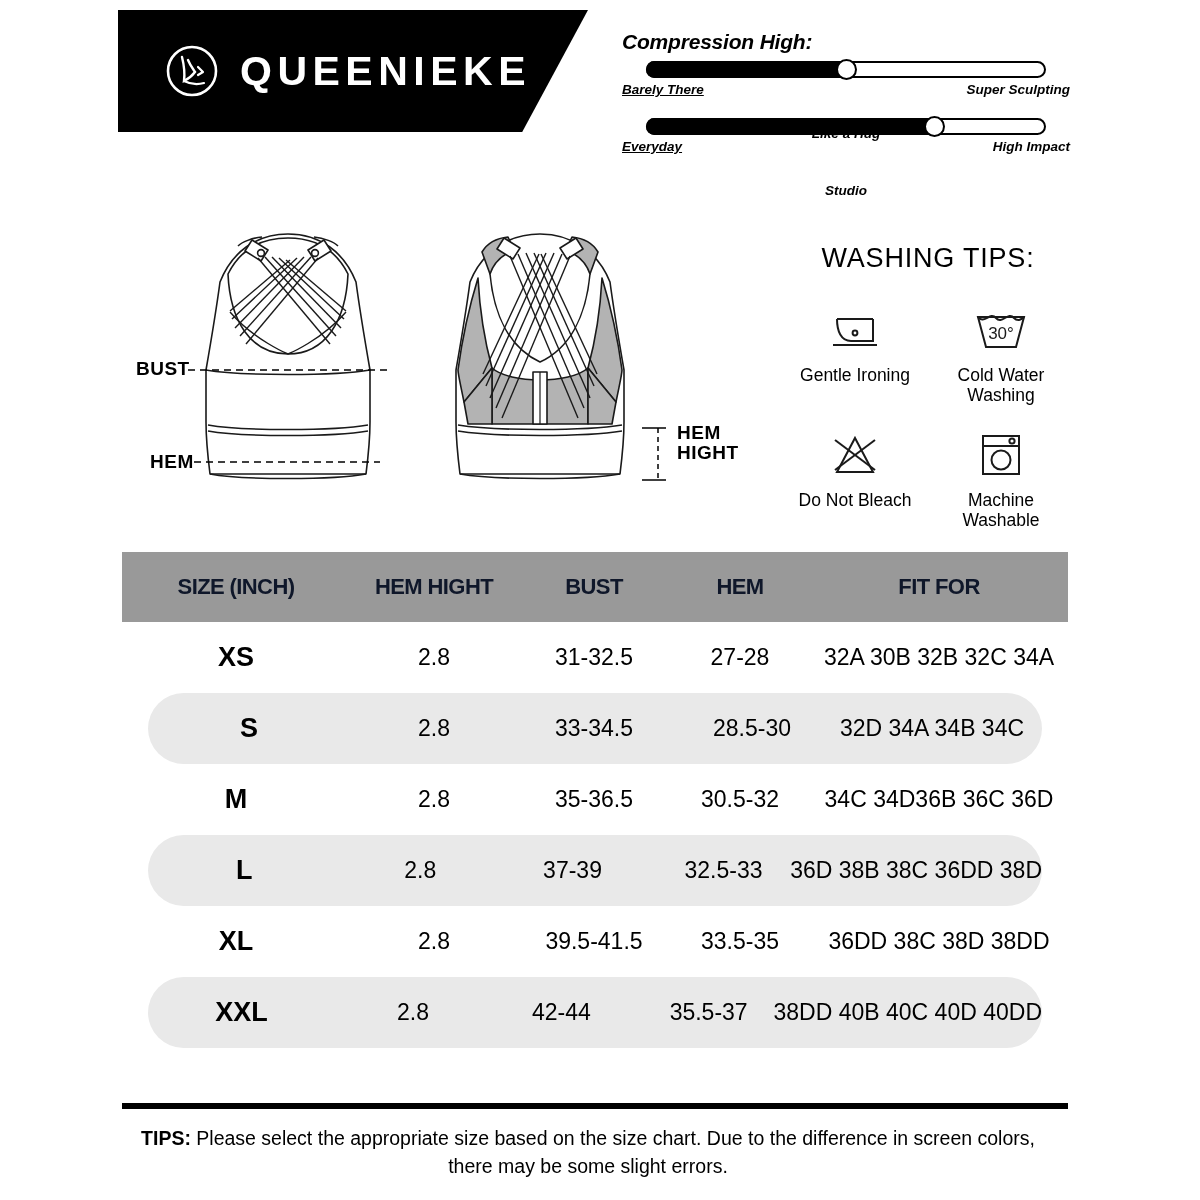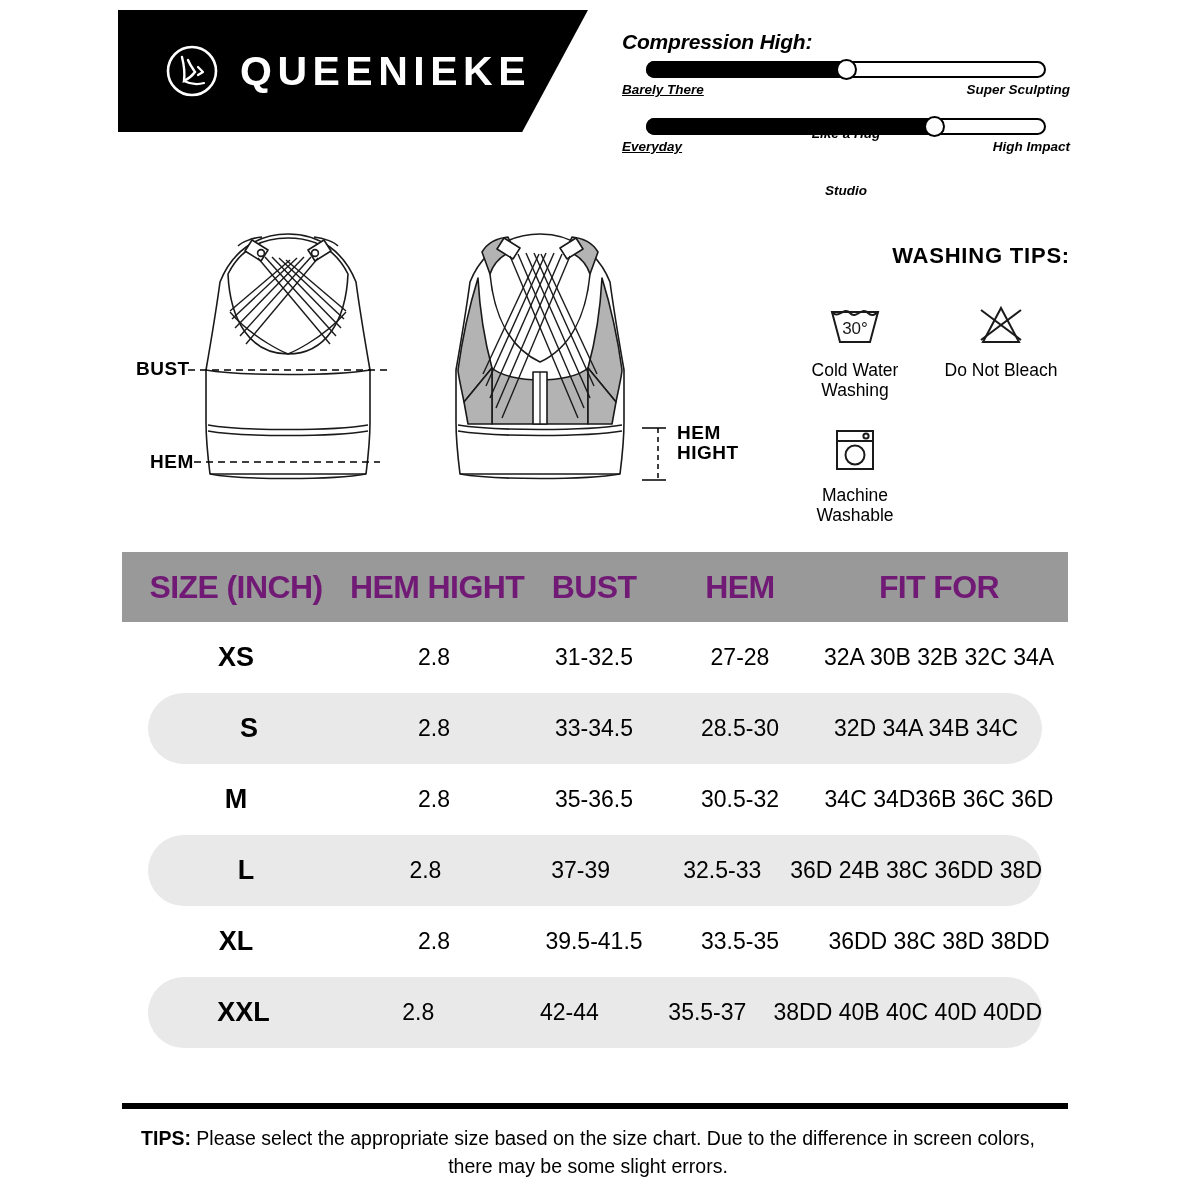--- a/index.html
+++ b/index.html
@@ -137,24 +137,24 @@
   .lbl-hemhight { left: 547px; top: 211px; }
 
   
   .washing {
     position: absolute;
     left: 786px;
     top: 243px;
     width: 284px;
   }
   .washing-title {
-    font-size: 22px;
-    font-weight: bold;
+    font-size: 27px;
+    font-weight: normal;
     letter-spacing: 0.8px;
-    text-align: right;
+    text-align: center;
     margin-bottom: 28px;
   }
   .wash-grid {
     display: grid;
     grid-template-columns: 1fr 1fr;
     row-gap: 22px;
     column-gap: 8px;
   }
   .wash-item { text-align: center; }
   .wash-icon {
@@ -179,22 +179,22 @@
   .row {
     display: flex;
     align-items: center;
     height: 71px;
   }
   .thead {
     background: #999999;
     height: 70px;
   }
   .thead .cell {
-    color: #701a75;
-    font-size: 32px;
+    color: #0f172a;
+    font-size: 22px;
     font-weight: bold;
     letter-spacing: -0.6px;
   }
   .stripe {
     background: #e9e9e9;
     border-radius: 36px;
     margin: 0 26px;
     width: 894px;
   }
   .cell {
@@ -208,21 +208,21 @@
   .c-bust   { width: 152px; }
   .c-hem    { width: 140px; }
   .c-fit    { flex: 1; }
   .thead .c-size { width: 228px; }
   .thead .c-hemh { width: 168px; }
   .thead .c-bust { width: 152px; }
   .thead .c-hem  { width: 140px; }
   .stripe .c-size { width: 202px; }
   .stripe .c-hemh { width: 168px; }
   .stripe .c-bust { width: 152px; }
-  .stripe .c-hem  { width: 140px; }
+  .stripe .c-hem  { width: 140px; margin-left: 12px; }
 
   
   .footer-rule {
     position: absolute;
     left: 122px;
     top: 1103px;
     width: 946px;
     height: 6px;
     background: #000;
   }
@@ -399,20 +399,33 @@
         <line x1="528" y1="216" x2="528" y2="268" stroke-width="1.5" stroke-dasharray="5 4"></line>
       </g>
     </g>
   </svg>
 </div>
 
 <div class="washing">
   <div class="washing-title">WASHING TIPS:</div>
   <div class="wash-grid">
 
+    <div class="wash-item">
+      <div class="wash-icon">
+        <svg width="60" height="50" viewBox="0 0 60 50">
+          <g fill="none" stroke="#1a1a1a" stroke-width="2">
+            <path d="M12 14 L48 14"></path>
+            <path d="M12 14 C12 26, 16 36, 26 36 L48 36 L48 14"></path>
+            <path d="M8 40 L52 40"></path>
+            <circle cx="30" cy="28" r="2.4"></circle>
+          </g>
+        </svg>
+      </div>
+      <div class="wash-label">Gentle Ironing</div>
+    </div>
 
     <div class="wash-item">
       <div class="wash-icon">
         <svg width="62" height="50" viewBox="0 0 62 50">
           <g fill="none" stroke="#1a1a1a" stroke-width="2">
             <path d="M8 12 L54 12 L46 42 L16 42 Z"></path>
             <path d="M8 12 C14 20, 20 6, 26 13 C32 20, 38 6, 44 13 C48 17, 52 14, 54 12"></path>
           </g>
           <text x="31" y="34" text-anchor="middle" font-family="'Liberation Sans',sans-serif" font-size="17" fill="#1a1a1a">30°</text>
         </svg>
@@ -482,21 +495,21 @@
     <div class="cell c-bust">35-36.5</div>
     <div class="cell c-hem">30.5-32</div>
     <div class="cell c-fit">34C 34D36B 36C 36D</div>
   </div>
 
   <div class="row stripe">
     <div class="cell c-size">L</div>
     <div class="cell c-hemh">2.8</div>
     <div class="cell c-bust">37-39</div>
     <div class="cell c-hem">32.5-33</div>
-    <div class="cell c-fit">36D 24B 38C 36DD 38D</div>
+    <div class="cell c-fit">36D 38B 38C 36DD 38D</div>
   </div>
 
   <div class="row">
     <div class="cell c-size">XL</div>
     <div class="cell c-hemh">2.8</div>
     <div class="cell c-bust">39.5-41.5</div>
     <div class="cell c-hem">33.5-35</div>
     <div class="cell c-fit">36DD 38C 38D 38DD</div>
   </div>
 

